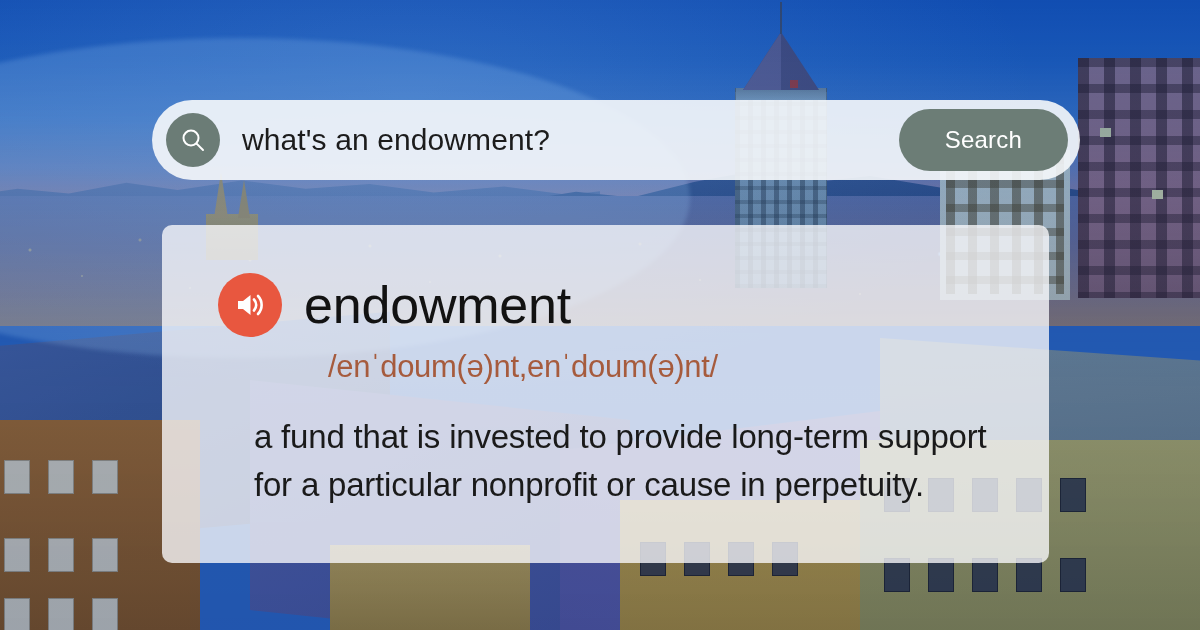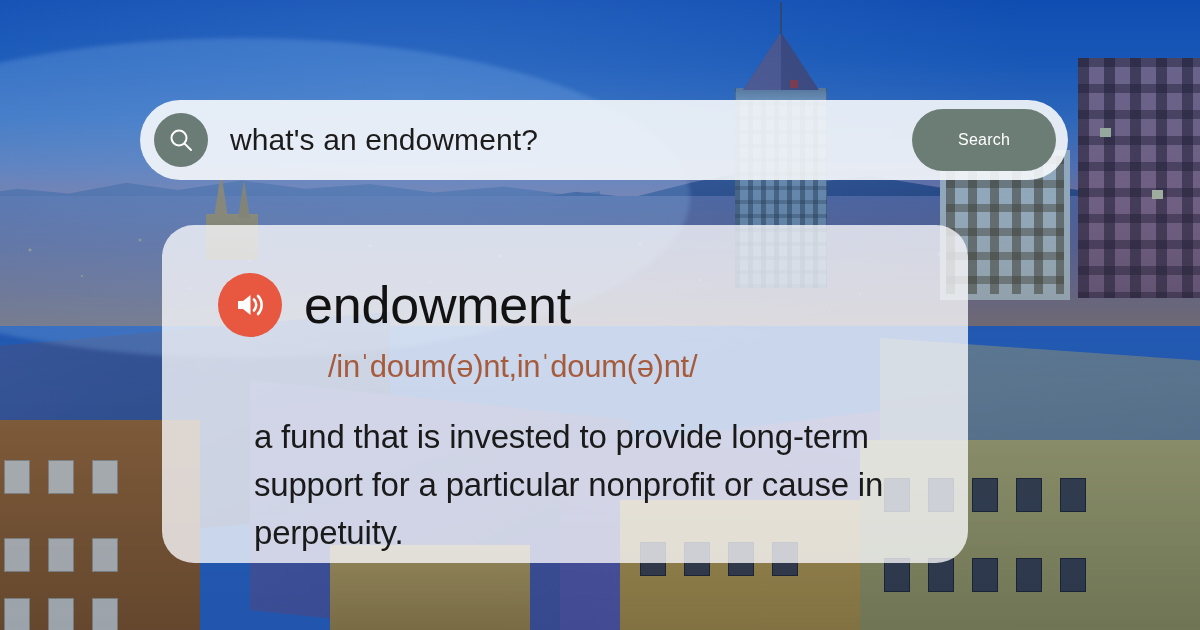--- a/index.html
+++ b/index.html
@@ -217,21 +217,21 @@
   .blob {
     position:absolute; left:-210px; top:38px;
     width:900px; height:320px;
     border-radius:50%;
     background:rgba(150,195,240,.22);
     filter:blur(2px);
   }
 
   
   #searchbar {
-    position:absolute; left:140px; top:100px;
+    position:absolute; left:152px; top:100px;
     width:928px; height:80px;
     background:rgba(246,248,251,.90);
     border-radius:40px;
     display:flex; align-items:center;
     padding:0 12px 0 14px;
   }
   .search-icon-circle {
     width:54px; height:54px; flex:0 0 54px;
     border-radius:50%;
     background:#6b7c76;
@@ -252,32 +252,32 @@
   }
 
   #search-button {
     flex:0 0 auto;
     height:62px;
     padding:0 46px;
     border:none;
     border-radius:31px;
     background:#6c7d76;
     color:#ffffff;
-    font-size:16px;
+    font-size:24px;
     font-family:"Liberation Sans", sans-serif;
     cursor:pointer;
     letter-spacing:.2px;
   }
 
   
   #defcard {
     position:absolute; left:162px; top:225px;
-    width:806px; height:338px;
+    width:887px; height:338px;
     background:rgba(250,250,252,.78);
-    border-radius:32px;
+    border-radius:10px;
     padding:48px 56px 15px 56px;
   }
 
   .word-row {
     display:flex; align-items:center; gap:22px;
   }
   .speaker-circle {
     width:64px; height:64px; flex:0 0 64px;
     border-radius:50%;
     background:#e8573f;
@@ -426,18 +426,18 @@
           <svg width="34" height="34" viewBox="0 0 34 34" fill="none">
             <path d="M5 13 h5 l7.5 -6 v20 l-7.5 -6 h-5 z" fill="#ffffff"></path>
             <path d="M21 11.5 a8 8 0 0 1 0 11" stroke="#ffffff" stroke-width="2.6" fill="none" stroke-linecap="round"></path>
             <path d="M25 8 a13 13 0 0 1 0 18" stroke="#ffffff" stroke-width="2.6" fill="none" stroke-linecap="round"></path>
           </svg>
         </span>
       </div>
       <div id="headword">endowment</div>
     </div>
 
-    <div id="phonetic">/inˈdoum(ə)nt,inˈdoum(ə)nt/</div>
+    <div id="phonetic">/enˈdoum(ə)nt,enˈdoum(ə)nt/</div>
 
     <div id="definition">a fund that is invested to provide long-term support for a particular nonprofit or cause in perpetuity.</div>
   </div>
 
 </div>
 
 </body></html>

